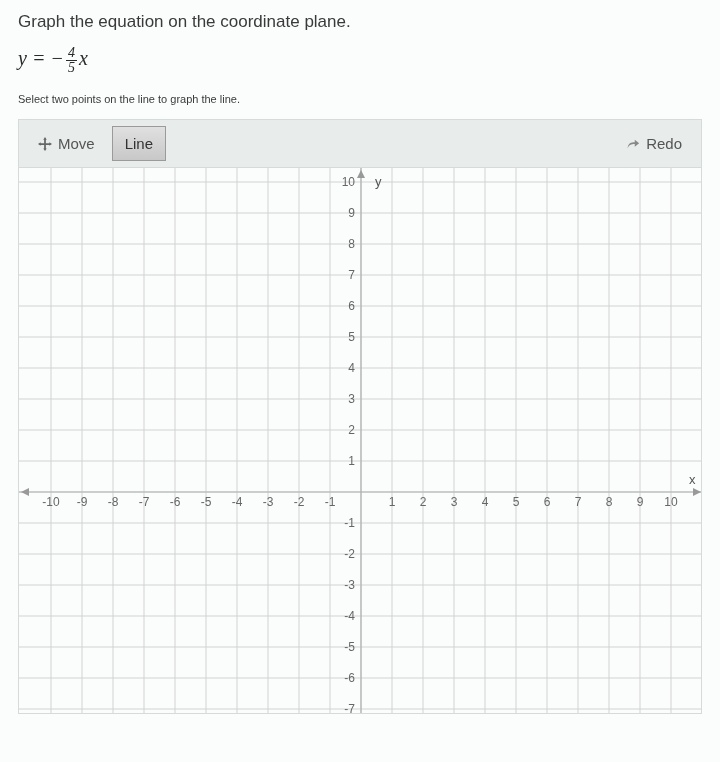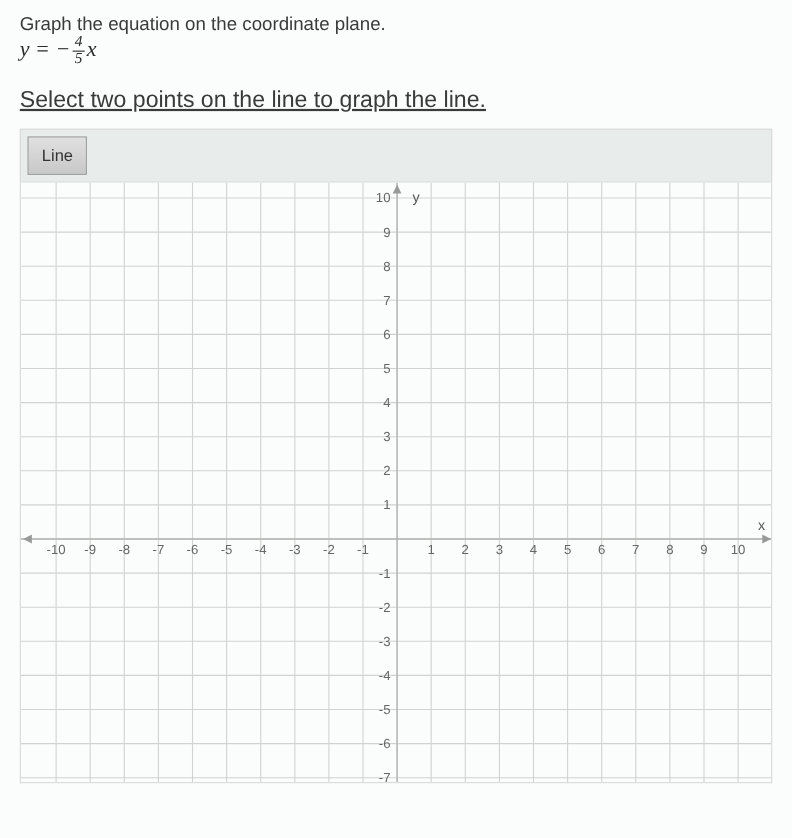--- a/index.html
+++ b/index.html
@@ -3,40 +3,40 @@
 <meta charset="utf-8">
 <style>
   * { box-sizing: border-box; margin: 0; padding: 0; }
   body {
     font-family: Arial, Helvetica, sans-serif;
     background: #fafdfb;
     width: 720px;
     padding: 12px 18px;
     color: #3a3a3a;
   }
-  .prompt { font-size: 17px; color: #3a3a3a; }
+  .prompt { font-size: 17px; margin-bottom: 14px; color: #3a3a3a; }
   .equation {
     font-family: "Times New Roman", serif;
     font-style: italic;
     font-size: 20px;
     margin-bottom: 18px;
     color: #2a2a2a;
   }
   .frac {
     display: inline-block;
     vertical-align: middle;
     text-align: center;
     font-size: 14px;
     line-height: 1;
     position: relative;
     margin: 0 2px;
   }
   .frac .num { display: block; border-bottom: 1px solid #2a2a2a; padding: 0 2px; }
   .frac .den { display: block; padding: 0 2px; }
-  .instruct { font-size: 21px; margin-bottom: 14px; text-decoration: underline; }
+  .instruct { font-size: 11px; margin-bottom: 14px; }
   .toolbar {
     background: #e8ecea;
     border: 1px solid #d6dad8;
     display: flex;
     align-items: center;
     padding: 6px;
     gap: 4px;
     width: 684px;
   }
   .tool-btn {
@@ -77,24 +77,40 @@
 
 <div class="equation">
   <span>y</span>
   <span>=</span>
   <span>−</span><span class="frac"><span class="num">4</span><span class="den">5</span></span><span>x</span>
 </div>
 
 <div class="instruct">Select two points on the line to graph the line.</div>
 
 <div class="toolbar">
+  <div class="tool-btn">
+    <span class="icon">
+      <svg viewBox="0 0 16 16">
+          <path d="M8 0 L10 3 H9 V7 H13 V6 L16 8 L13 10 V9 H9 V13 H10 L8 16 L6 13 H7 V9 H3 V10 L0 8 L3 6 V7 H7 V3 H6 Z" fill="#666"></path>
+        </svg>
+    </span>
+    <span>Move</span>
+  </div>
   <div class="tool-btn active">
     <span>Line</span>
   </div>
   <div class="spacer"></div>
+  <div class="tool-btn">
+    <span class="icon">
+      <svg viewBox="0 0 16 16">
+          <path d="M10 3 L15 7 L10 11 V8 C6 8 3 9 2 13 C2 7 6 6 10 6 Z" fill="#888"></path>
+        </svg>
+    </span>
+    <span>Redo</span>
+  </div>
 </div>
 
 <div class="graph-wrap">
   <svg id="graph-svg" width="684" height="545">
       <line x1="32" y1="0" x2="32" y2="545" class="grid-line"></line>
       <line x1="63" y1="0" x2="63" y2="545" class="grid-line"></line>
       <line x1="94" y1="0" x2="94" y2="545" class="grid-line"></line>
       <line x1="125" y1="0" x2="125" y2="545" class="grid-line"></line>
       <line x1="156" y1="0" x2="156" y2="545" class="grid-line"></line>
       <line x1="187" y1="0" x2="187" y2="545" class="grid-line"></line>

